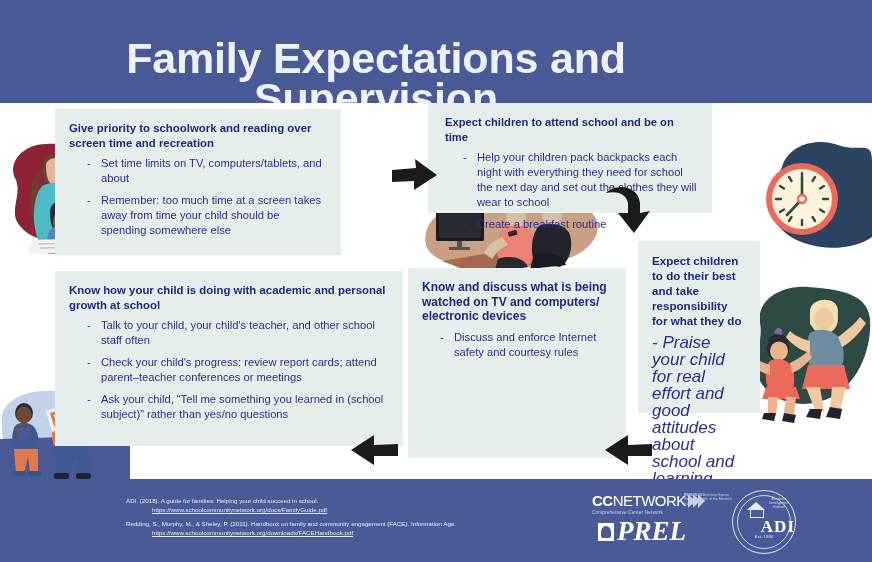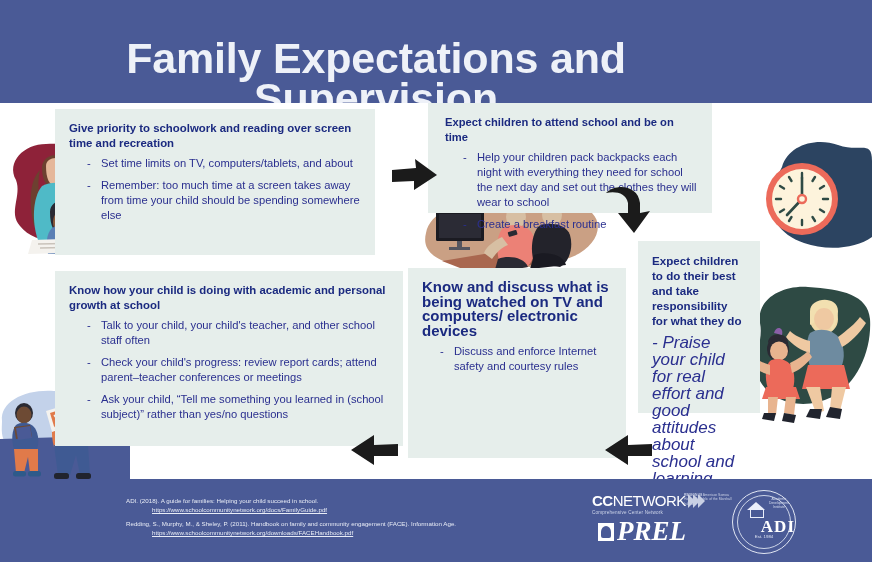--- a/index.html
+++ b/index.html
@@ -238,28 +238,28 @@
     color: #2a2f8f;
   }
   .plain-bullet {
     color: #2a2f8f;
     font-size: 11.2px;
     line-height: 15.5px;
     margin: 0;
   }
 
   
-  #box-screen-time { left: 55px;  top: 6px;   width: 320px; height: 146px; }
+  #box-screen-time { left: 55px;  top: 6px;   width: 286px; height: 146px; }
   #box-attendance  { left: 428px; top: 0px;   width: 284px; height: 110px; padding-left: 17px; }
   #box-growth      { left: 55px;  top: 168px; width: 348px; height: 175px; }
   #box-media       { left: 408px; top: 165px; width: 218px; height: 190px; }
   #box-best        { left: 638px; top: 138px; width: 122px; height: 172px; }
 
   #box-attendance .box-title { font-size: 11.2px; }
-  #box-media .box-title { font-size: 15px; line-height: 14.5px; }
+  #box-media .box-title { font-size: 12px; line-height: 14.5px; }
   #box-best .box-title { font-size: 11.6px; line-height: 15px; }
   #box-best .plain-bullet { font-size: 17px; line-height: 17px; font-style: italic; }
   #box-media .bullets li { margin-bottom: 9px; }
 
   
   .arrow { position: absolute; }
 
 </style>
 </head>
 <body>

